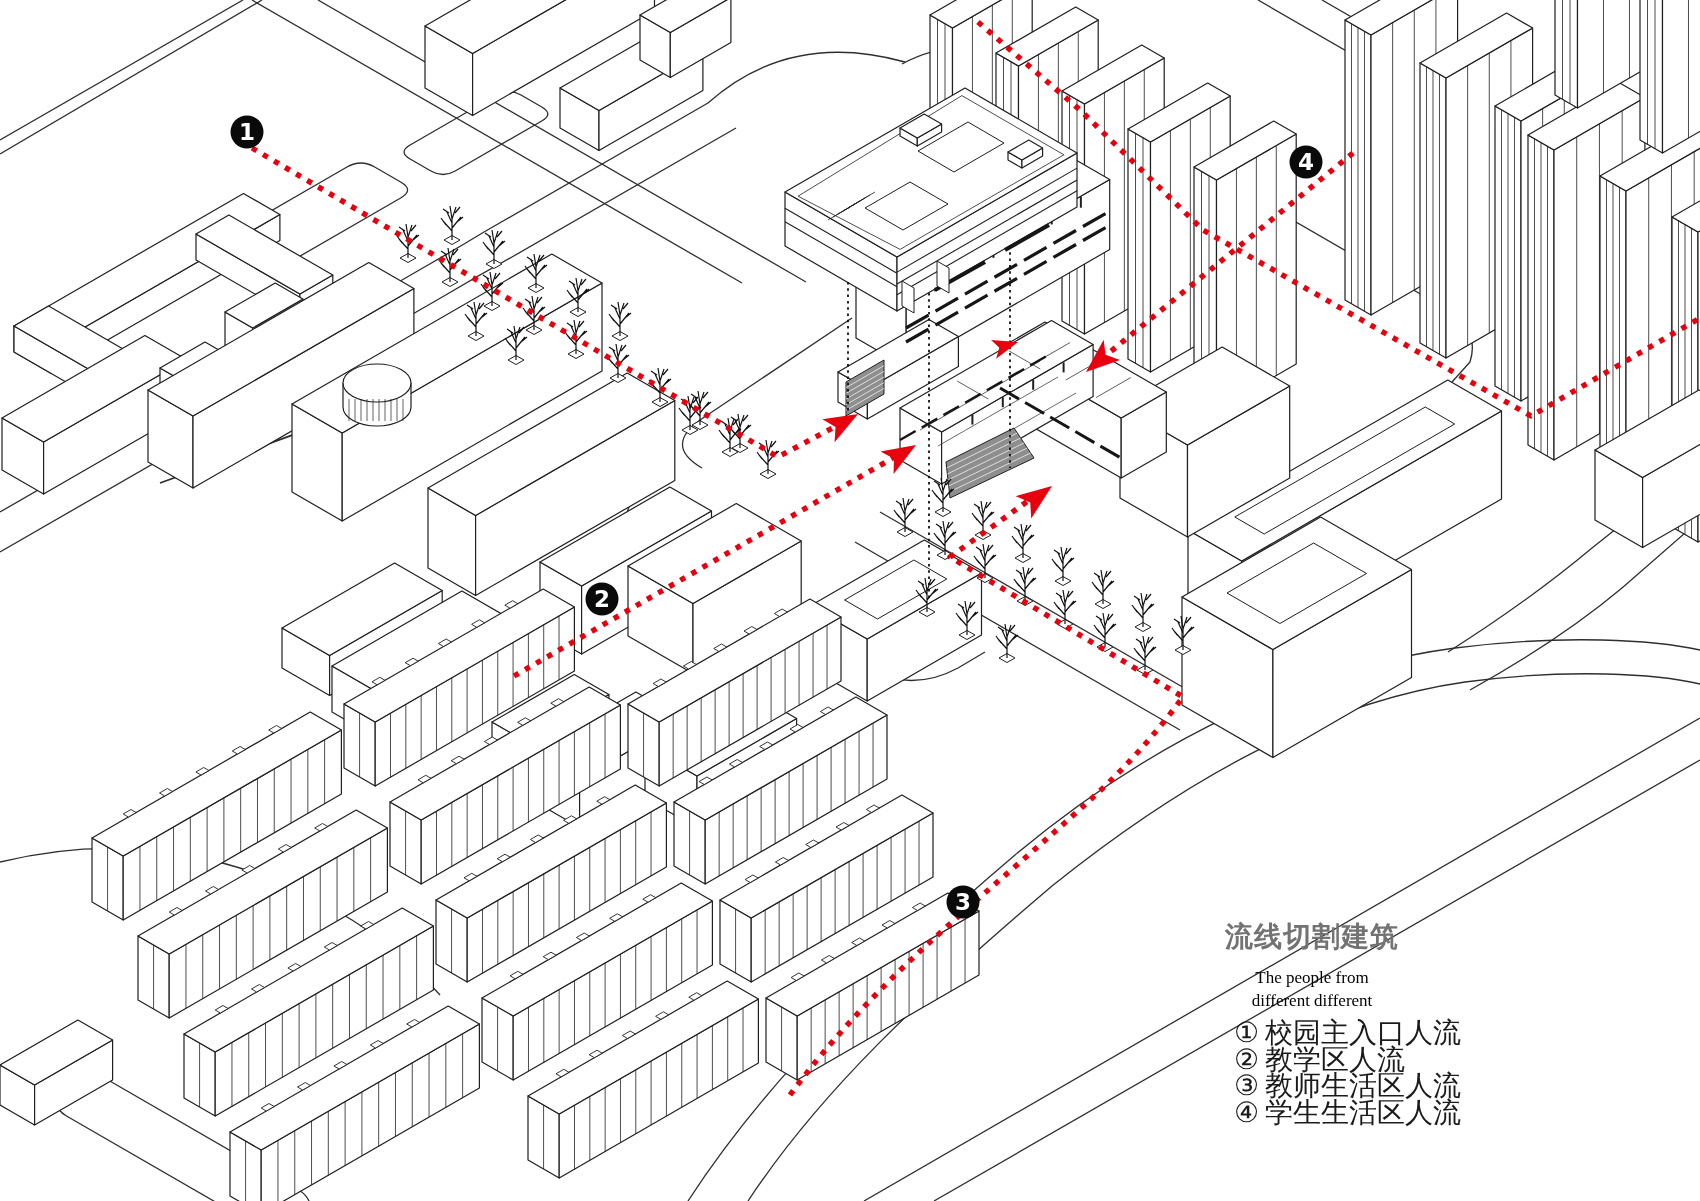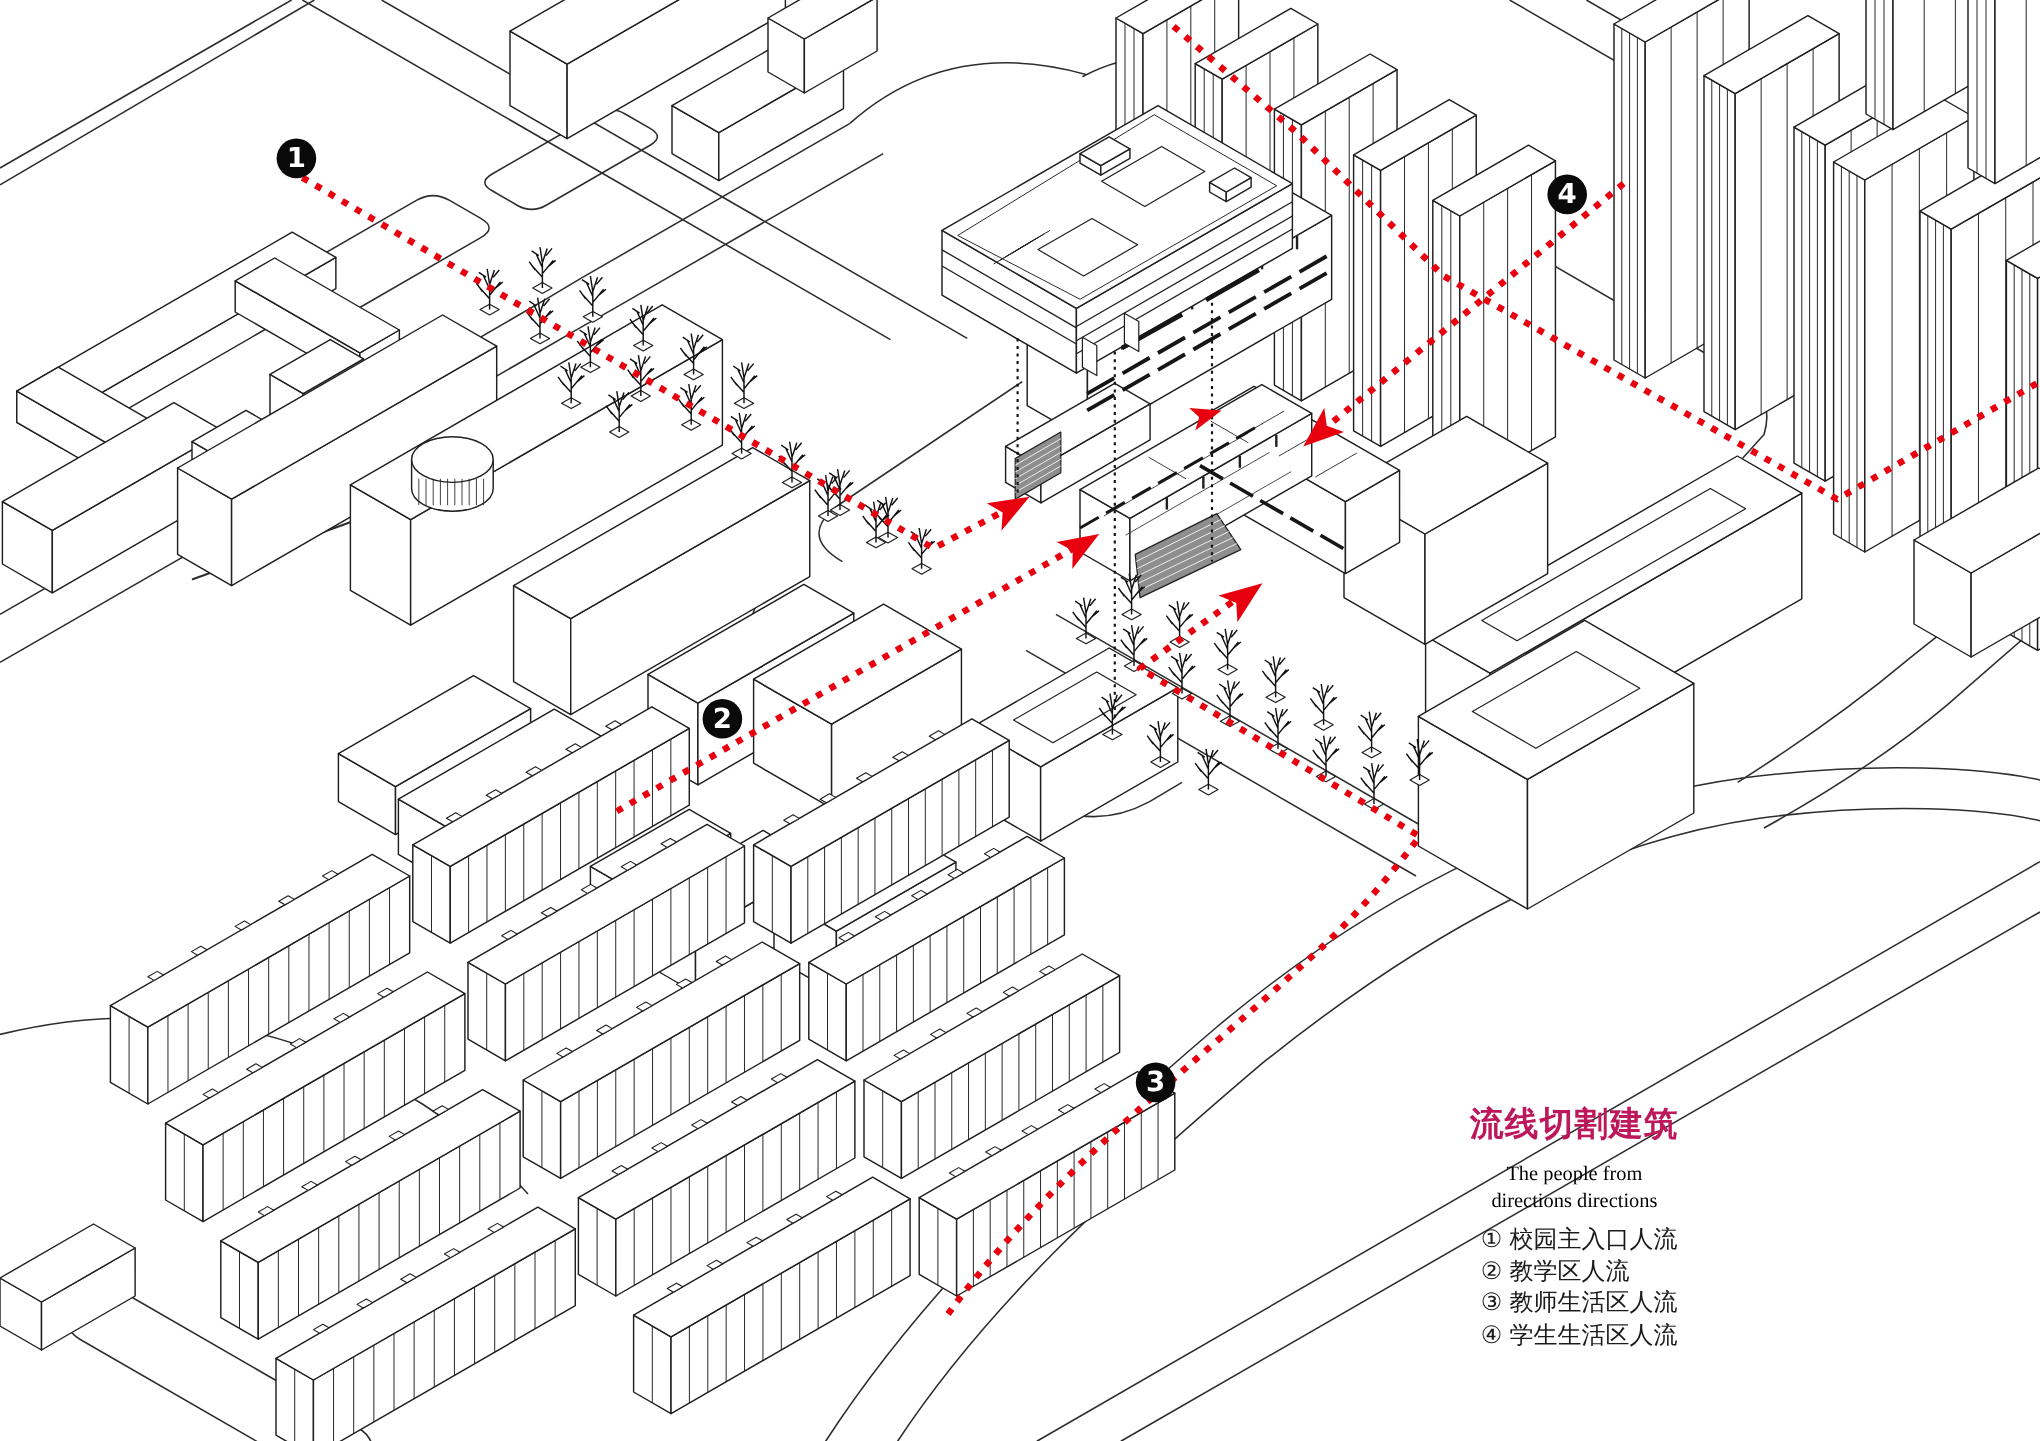--- a/index.html
+++ b/index.html
@@ -1,23 +1,23 @@
 <!DOCTYPE html>
 <html><head>
 <meta charset="utf-8">
 <style>
   html,body{margin:0;padding:0;background:#ffffff;}
   .stage{position:relative;width:1700px;height:1201px;background:#ffffff;overflow:hidden;
          font-family:"Liberation Serif", serif;}
   svg{position:absolute;left:0;top:0;}
   .legend{position:absolute;left:1212px;top:918px;width:200px;text-align:center;}
-  .legend-title{color:#be185d;font-weight:bold;font-size:28px;letter-spacing:1px;
+  .legend-title{color:#737373;font-weight:bold;font-size:28px;letter-spacing:1px;
                 font-family:"Liberation Serif", serif;}
   .legend-sub{margin-top:10px;font-size:17px;line-height:23px;color:#000000;}
-  .legend-items{margin-top:8px;text-align:left;padding-left:22px;font-size:20px;
+  .legend-items{margin-top:8px;text-align:left;padding-left:22px;font-size:28px;
                 line-height:26.5px;color:#1b1b1b;white-space:nowrap;}
   .legend-items .num{margin-right:6px;}
 </style>
 </head>
 <body>
 
 <div class="stage">
   <svg id="scene" width="1700" height="1201" viewBox="0 0 1700 1201">
       <g>
         <path d="M318,0 L806,282" fill="none" stroke="#2e2e2e" stroke-width="1.3" stroke-linejoin="round" stroke-linecap="butt"></path>
@@ -720,21 +720,21 @@
           <circle cx="1306" cy="162" r="16.5" fill="#0a0a0a"></circle>
           <text x="1306" y="169.5" fill="#ffffff" text-anchor="middle" font-size="23px" font-weight="bold" font-family="&quot;DejaVu Sans&quot;, sans-serif">4</text>
         </g>
       </g>
     </svg>
 
   <div class="legend">
     <div class="legend-title">流线切割建筑</div>
     <div class="legend-sub">
       <div>The people from</div>
-      <div>directions directions</div>
+      <div>different different</div>
     </div>
     <div class="legend-items" id="legend-items">
         <div><span class="num">①</span><span class="lab">校园主入口人流</span></div>
         <div><span class="num">②</span><span class="lab">教学区人流</span></div>
         <div><span class="num">③</span><span class="lab">教师生活区人流</span></div>
         <div><span class="num">④</span><span class="lab">学生生活区人流</span></div>
       </div>
   </div>
 </div>
 

